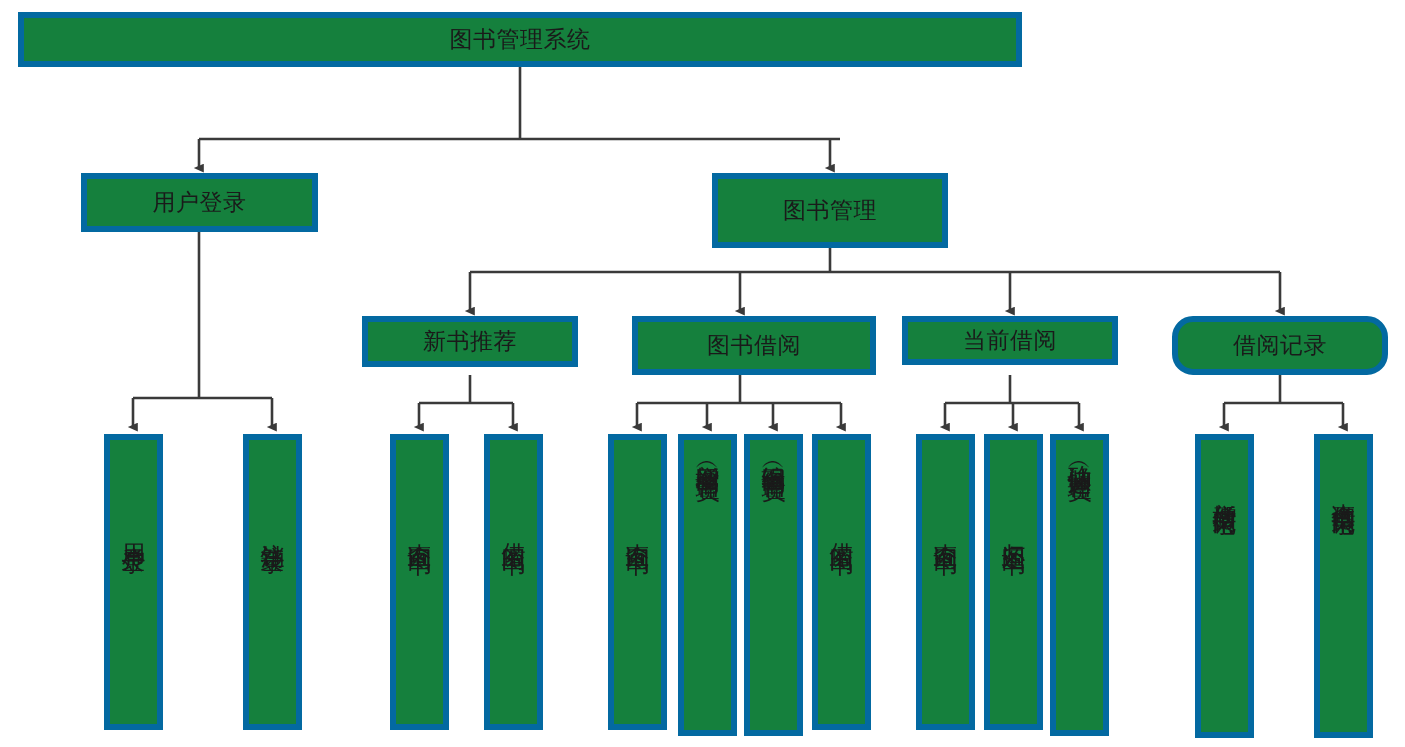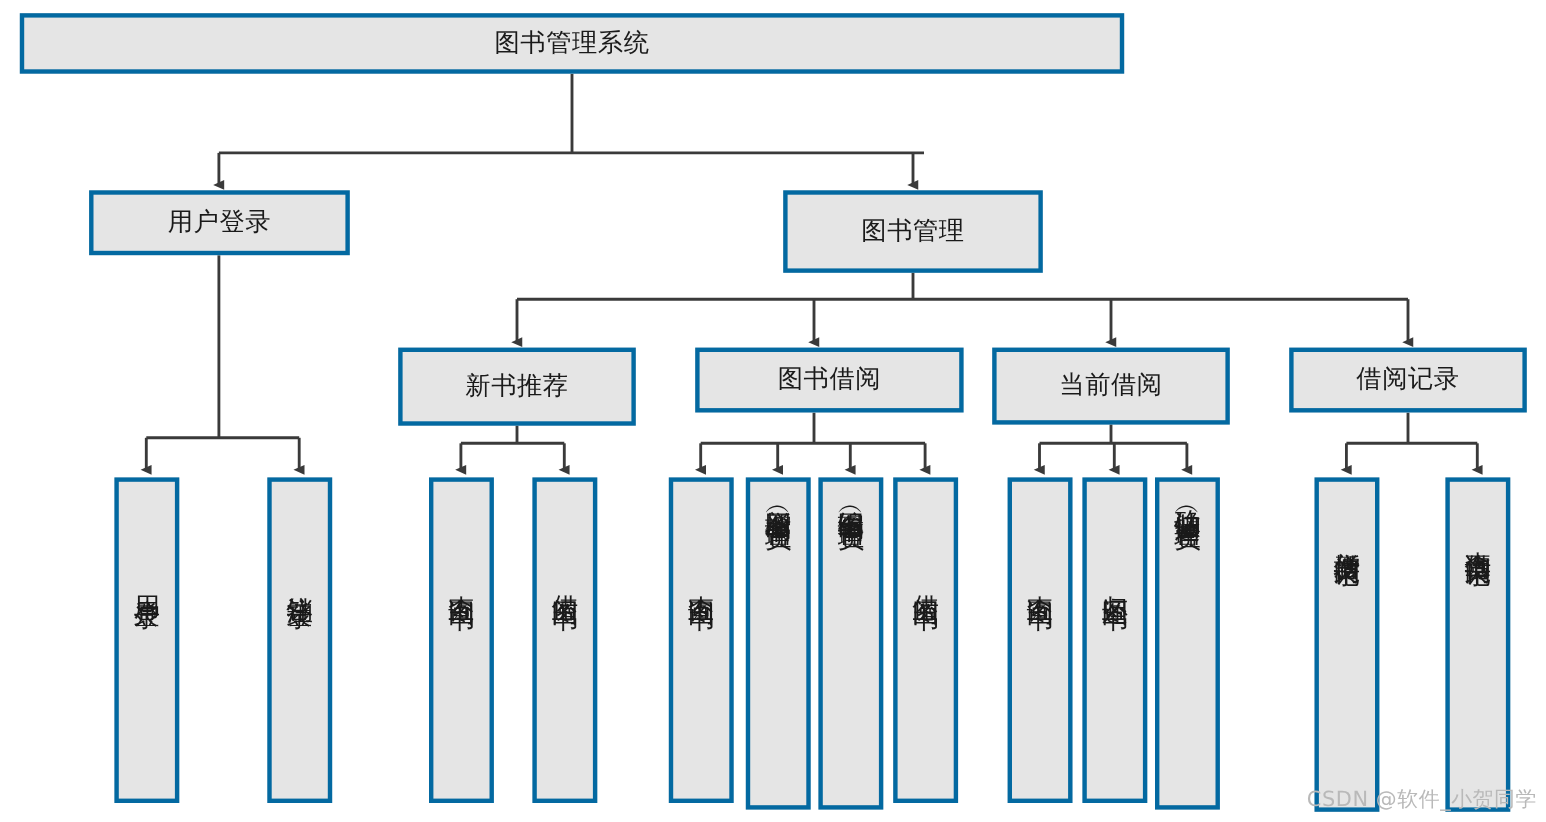--- a/index.html
+++ b/index.html
@@ -23,22 +23,22 @@
     position: absolute;
     left: 0;
     top: 0;
     width: 1405px;
     height: 747px;
     pointer-events: none;
   }
   .node {
     position: absolute;
     box-sizing: border-box;
-    background: #e5e5e5;
-    border: 4px solid #0369a1;
+    background: #15803d;
+    border: 6px solid #0369a1;
     display: flex;
     align-items: center;
     justify-content: center;
     overflow: hidden;
   }
   .node .label {
     color: #1a1a1a;
     text-align: center;
     line-height: 1.18;
     white-space: pre;
@@ -136,30 +136,30 @@
     <span class="label">图书管理系统</span>
   </div>
 
   <div class="node horiz" style="left:81px; top:173px; width:237px; height:59px;">
     <span class="label">用户登录</span>
   </div>
   <div class="node horiz" style="left:712px; top:173px; width:236px; height:75px;">
     <span class="label">图书管理</span>
   </div>
 
-  <div class="node horiz" style="left:362px; top:316px; width:216px; height:71px;">
+  <div class="node horiz" style="left:362px; top:316px; width:216px; height:51px;">
     <span class="label">新书推荐</span>
   </div>
   <div class="node horiz" style="left:632px; top:316px; width:244px; height:59px;">
     <span class="label">图书借阅</span>
   </div>
-  <div class="node horiz" style="left:902px; top:316px; width:216px; height:70px;">
+  <div class="node horiz" style="left:902px; top:316px; width:216px; height:49px;">
     <span class="label">当前借阅</span>
   </div>
-  <div class="node horiz" style="left:1172px; top:316px; width:216px; height:59px;">
+  <div class="node horiz" style="left:1172px; top:316px; width:216px; height:59px;border-radius:21px;">
     <span class="label">借阅记录</span>
   </div>
 
   <div class="node vert" style="left:104px; top:434px; width:59px; height:296px; padding-top:84px;">
     <span class="label">用户登录</span>
   </div>
   <div class="node vert" style="left:243px; top:434px; width:59px; height:296px; padding-top:84px;">
     <span class="label">注销登录</span>
   </div>
 
@@ -193,15 +193,14 @@
     <span class="label">确认归还（管理员）</span>
   </div>
 
   <div class="node vert tall" style="left:1195px; top:434px; width:59px; height:304px; padding-top:44px;">
     <span class="label">新增借阅记录</span>
   </div>
   <div class="node vert tall" style="left:1314px; top:434px; width:59px; height:304px; padding-top:44px;">
     <span class="label">查询借阅记录</span>
   </div>
 
-  <div class="watermark">CSDN @软件_小贺同学</div>
 
 </div>
 
 </body></html>

